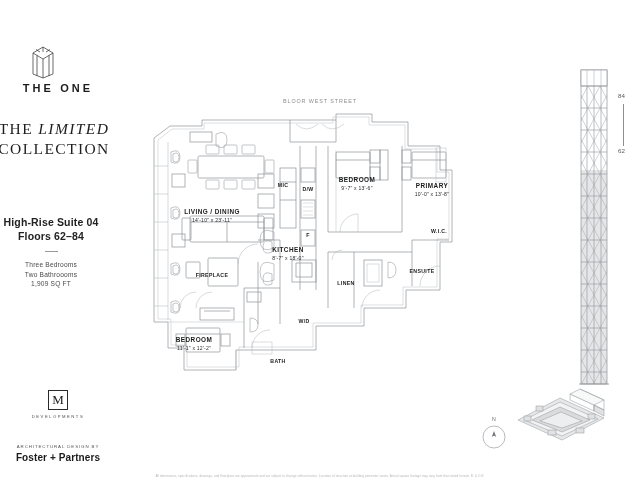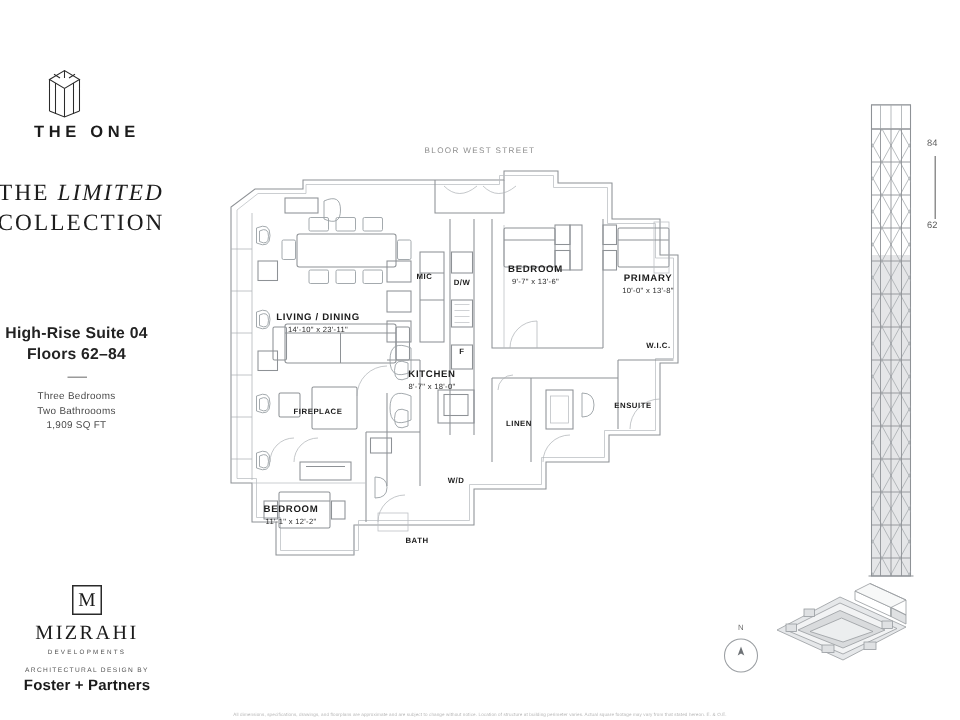--- a/index.html
+++ b/index.html
@@ -109,21 +109,20 @@
       <div class="suite-title">High-Rise Suite 04</div>
       <div class="suite-floors">Floors 62–84</div>
       <div class="rule"></div>
       <div class="suite-spec">Three Bedrooms</div>
       <div class="suite-spec">Two Bathroooms</div>
       <div class="suite-spec">1,909 SQ FT</div>
     </div>
 
     <div class="mizrahi">
       <div class="miz-m">M</div>
-      <div class="miz-name">MIZRAHI</div>
       <div class="miz-sub">DEVELOPMENTS</div>
     </div>
 
     <div class="arch">
       <div class="arch-eyebrow">ARCHITECTURAL DESIGN BY</div>
       <div class="arch-name">Foster + Partners</div>
     </div>
   </div>
 
   <div id="plan">

